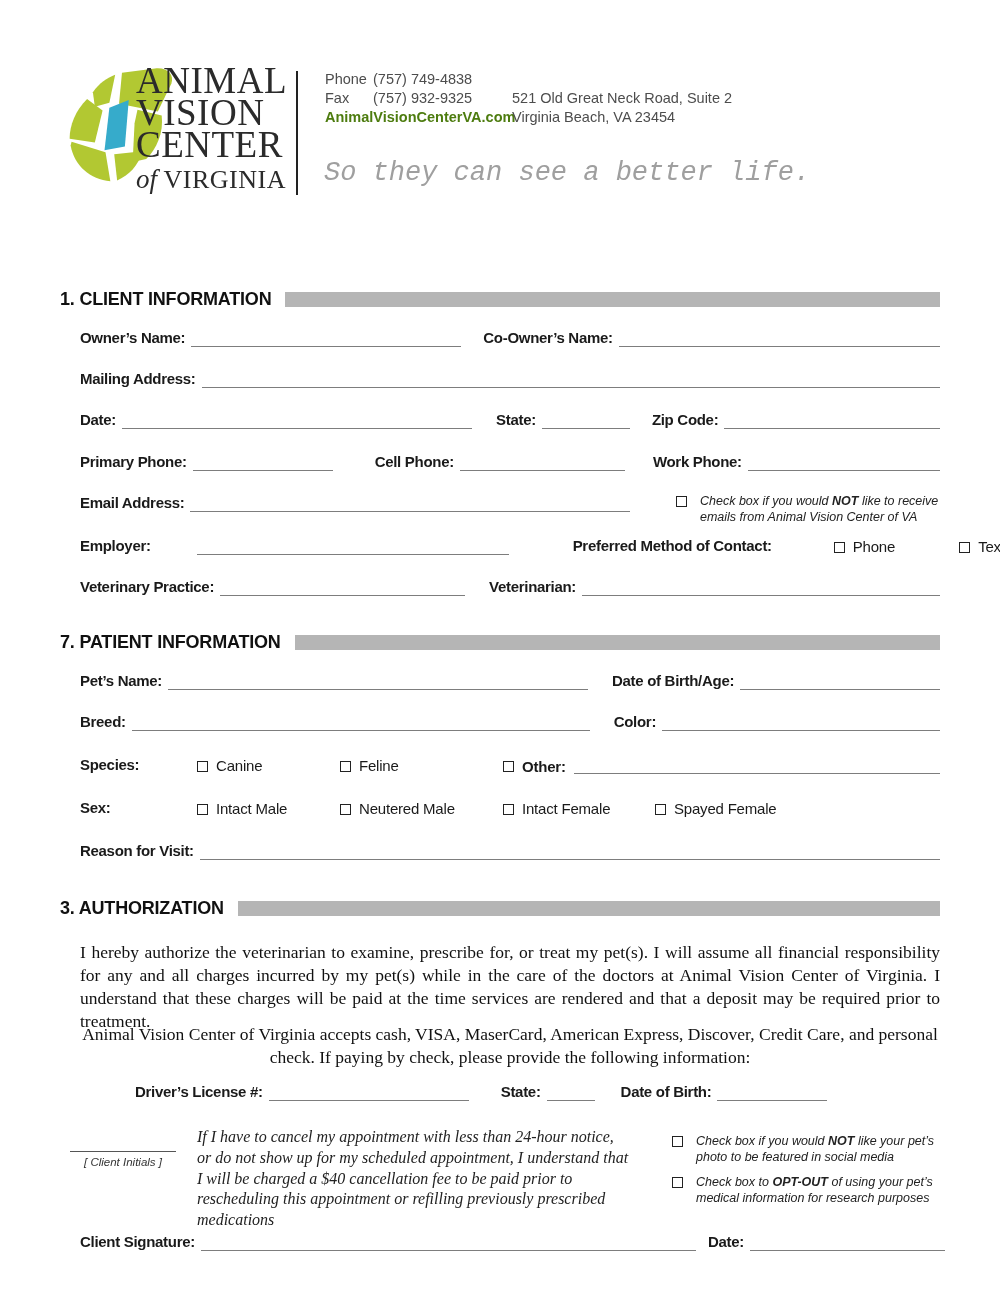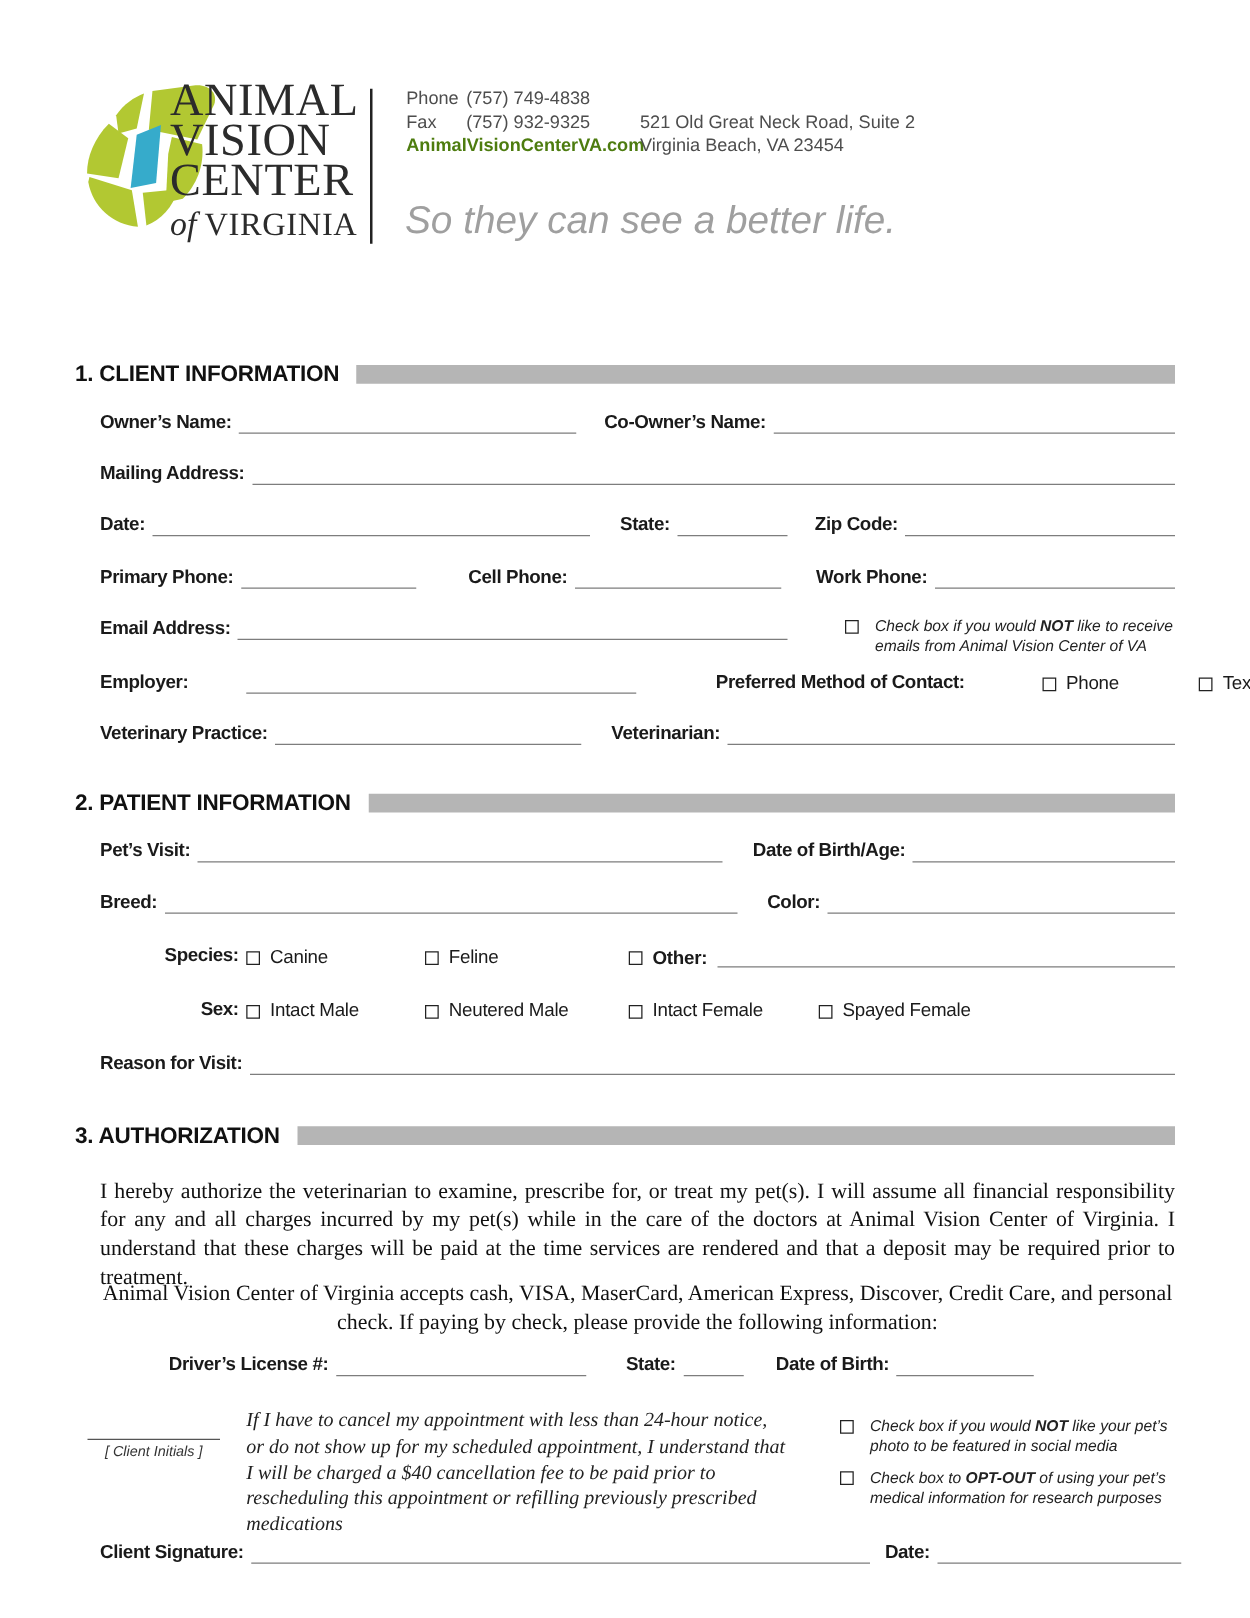--- a/index.html
+++ b/index.html
@@ -14,31 +14,31 @@
   .lb { fill:#36abcb; }
   .brand { position:absolute; left:136px; top:50px; font-family:"Liberation Serif", serif; color:#2b2b2b; }
   .brand .bl { font-size:37px; line-height:32px; letter-spacing:0.5px; }
   .brand .bl2 { font-size:26px; line-height:32px; letter-spacing:0.5px; padding-top:2px; }
   .brand .ofw { font-style:italic; font-size:27px; letter-spacing:0; }
   .hdr-divider { position:absolute; left:296px; top:56px; width:2px; height:124px; background:#222; }
   .contact { position:absolute; left:325px; top:55px; font-size:14.5px; line-height:19px; color:#4d4d4d; }
   .contact .lblw { display:inline-block; width:48px; }
   .weblink { color:#4d7c0f; font-weight:bold; text-decoration:none; }
   .addr { position:absolute; left:512px; top:74px; font-size:14.5px; line-height:19px; color:#4d4d4d; }
-  .tagline { position:absolute; left:324px; top:143px; font-family:Liberation Sans, sans-serif; font-style:italic; font-size:31px; color:#9f9f9f; }
+  .tagline { position:absolute; left:324px; top:143px; font-family:Liberation Mono, monospace; font-style:italic; font-size:27px; color:#9f9f9f; }
   
   .form-title { position:absolute; left:0; top:212px; width:100%; text-align:center;
     font-family:"Liberation Serif", serif; font-weight:bold; font-size:28px; color:#111; }
   
   .sec { position:absolute; left:60px; right:60px; display:flex; align-items:center; height:18px; }
   .sec h2 { font-size:18px; font-weight:bold; letter-spacing:-0.2px; white-space:nowrap; color:#111; }
   .sec .bar { flex:1; height:15px; background:#b5b5b5; margin-left:14px; }
   
   .row { position:absolute; left:80px; right:60px; height:20px; display:flex; align-items:flex-end; }
-  .lbl { font-weight:bold; font-size:15px; letter-spacing:-0.3px; white-space:nowrap; padding-right:6px; line-height:18px;text-align:right; }
+  .lbl { font-weight:bold; font-size:15px; letter-spacing:-0.3px; white-space:nowrap; padding-right:6px; line-height:18px; }
   .line { border-bottom:1.5px solid #7d7d7d; height:15px; flex:none; }
   .fill { flex:1; }
   .ml12{margin-left:12px;} .ml16{margin-left:16px;} .ml22{margin-left:22px;} .ml24{margin-left:24px;}
   .ml26{margin-left:26px;} .ml28{margin-left:28px;} .ml32{margin-left:32px;} .ml42{margin-left:42px;}
   .w48{width:48px;} .w88{width:88px;} .w110{width:110px;} .w117{width:117px; flex:none;}
   .w140{width:140px;} .w143{width:143px; flex:none;} .w152{width:152px; flex:none;}
   .w163{width:163px; flex:none;} .w165{width:165px;} .w200{width:200px;} .w245{width:245px;}
   .w270{width:270px;} .w312{width:312px;} .w350{width:350px;} .w420{width:420px;} .w458{width:458px;} .w495{width:495px;}
   .cb { width:11px; height:11px; border:1.5px solid #222; background:#fff; flex:none; display:inline-block; }
   .opt { display:flex; align-items:center; gap:8px; margin-bottom:1px; }
@@ -156,26 +156,26 @@
   </div>
 
   <div class="row" style="top:561px;">
     <span class="lbl">Veterinary Practice:</span>
     <span class="line w245"></span>
     <span class="lbl ml24">Veterinarian:</span>
     <span class="line fill"></span>
   </div>
 
   <div class="sec" style="top:618px;">
-    <h2>2. PATIENT INFORMATION</h2>
+    <h2>7. PATIENT INFORMATION</h2>
     <div class="bar"></div>
   </div>
 
   <div class="row" style="top:655px;">
-    <span class="lbl">Pet’s Visit:</span>
+    <span class="lbl">Pet’s Name:</span>
     <span class="line w420"></span>
     <span class="lbl ml24">Date of Birth/Age:</span>
     <span class="line fill"></span>
   </div>
 
   <div class="row" style="top:696px;">
     <span class="lbl">Breed:</span>
     <span class="line w458"></span>
     <span class="lbl ml24">Color:</span>
     <span class="line fill"></span>

